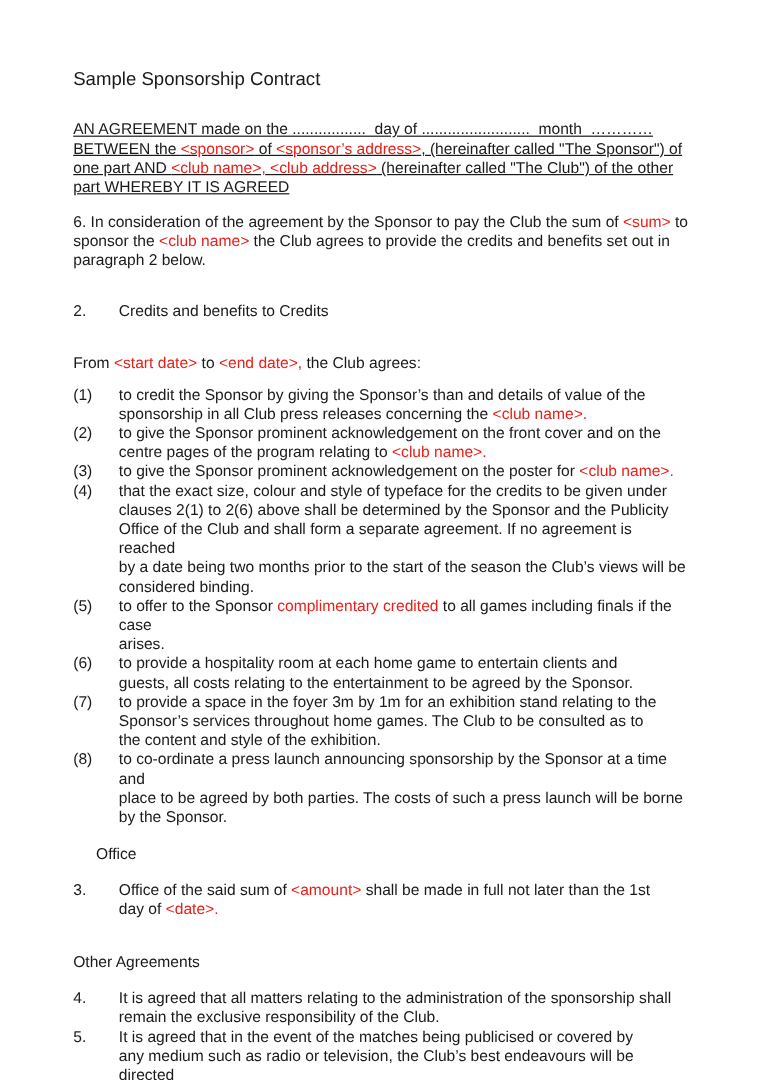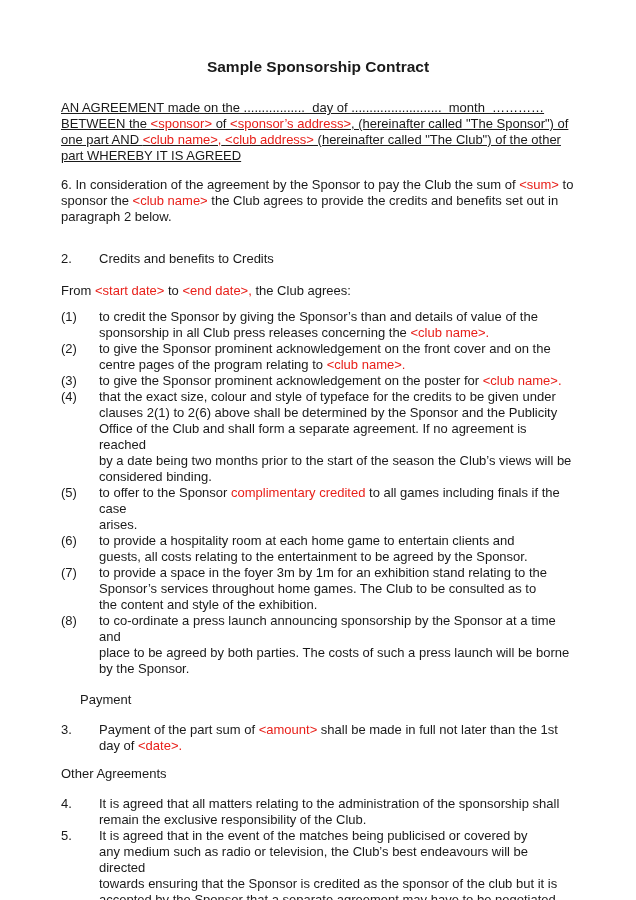--- a/index.html
+++ b/index.html
@@ -19,47 +19,47 @@
     box-sizing: border-box;
     width: 636px;
     height: 900px;
     padding: 58px 61px 0 61px;
     background: #ffffff;
   }
   .title {
     margin: 0;
     font-size: 15.5px;
     line-height: 18px;
-    font-weight: bold;
-    text-align: center;
+    font-weight: normal;
+    text-align: left;
     color: #1a1a1a;
   }
   .doc {
     font-size: 13px;
     line-height: 16px;
   }
   .block {
     margin: 0;
     white-space: pre-wrap;
   }
   .item { display: flex; white-space: normal; }
   .item .num  { flex: 0 0 38px; width: 38px; white-space: pre-wrap; }
   .item .txt  { flex: 1 1 auto; white-space: pre-wrap; }
   .sub { padding-left: 19px; }
   .red { color: var(--accent-red, #e8201a); }
 
   
   .doc > :nth-child(1)  { margin-top: 24px; text-decoration: underline; } 
   .doc > :nth-child(2)  { margin-top: 13px; } 
   .doc > :nth-child(3)  { margin-top: 26px; } 
-  .doc > :nth-child(4)  { margin-top: 16px; } 
+  .doc > :nth-child(4)  { margin-top: 28px; } 
   .doc > :nth-child(5)  { margin-top: 10px; } 
   .doc > :nth-child(13) { margin-top: 15px; } 
   .doc > :nth-child(14) { margin-top: 14px; } 
-  .doc > :nth-child(15) { margin-top: 12px; } 
+  .doc > :nth-child(15) { margin-top: 28px; } 
   .doc > :nth-child(16) { margin-top: 14px; } 
 </style>
 </head>
 <body style="--accent-red: #e8201a; color: rgb(26, 26, 26);">
 
 <div class="page">
   <h1 class="title">Sample Sponsorship Contract</h1>
   <div class="doc">
       <div class="block p"><span>AN AGREEMENT made on the .................  day of .........................  month  …………
 BETWEEN the </span><span class="red">&lt;sponsor&gt;</span><span> of </span><span class="red">&lt;sponsor’s address&gt;</span><span>, (hereinafter called "The Sponsor") of
@@ -110,24 +110,24 @@
         <div class="txt"><span>to provide a space in the foyer 3m by 1m for an exhibition stand relating to the
 Sponsor’s services throughout home games. The Club to be consulted as to
 the content and style of the exhibition.</span></div>
       </div>
       <div class="block item">
         <div class="num">(8)</div>
         <div class="txt"><span>to co-ordinate a press launch announcing sponsorship by the Sponsor at a time and
 place to be agreed by both parties. The costs of such a press launch will be borne
 by the Sponsor.</span></div>
       </div>
-      <div class="block sub"><span>Payment</span></div>
+      <div class="block sub"><span>Office</span></div>
       <div class="block item">
         <div class="num">3.</div>
-        <div class="txt"><span>Payment of the part sum of </span><span class="red">&lt;amount&gt;</span><span> shall be made in full not later than the 1st
+        <div class="txt"><span>Office of the said sum of </span><span class="red">&lt;amount&gt;</span><span> shall be made in full not later than the 1st
 day of </span><span class="red">&lt;date&gt;.</span></div>
       </div>
       <div class="block p"><span>Other Agreements</span></div>
       <div class="block item">
         <div class="num">4.</div>
         <div class="txt"><span>It is agreed that all matters relating to the administration of the sponsorship shall
 remain the exclusive responsibility of the Club.</span></div>
       </div>
       <div class="block item">
         <div class="num">5.</div>

